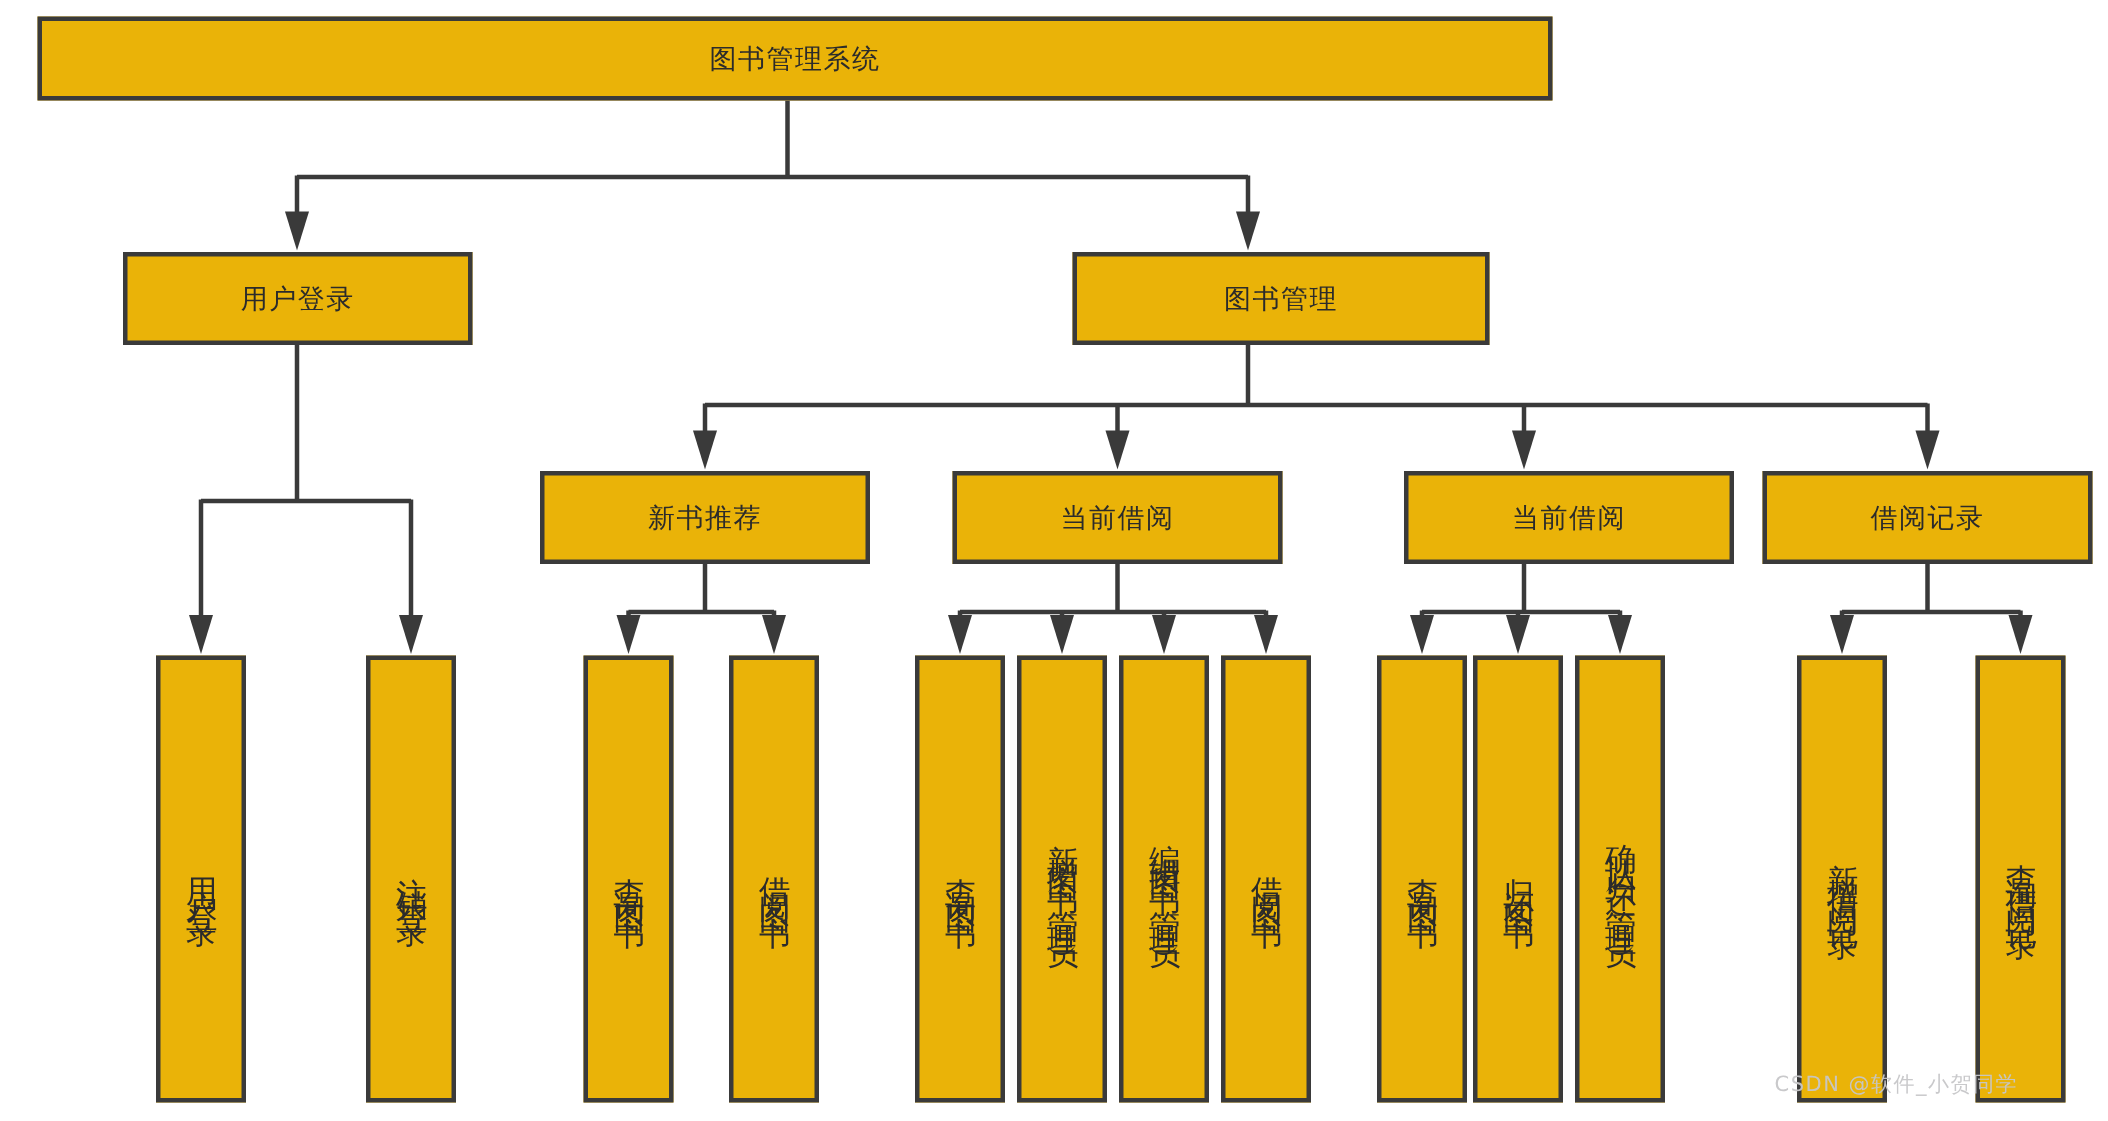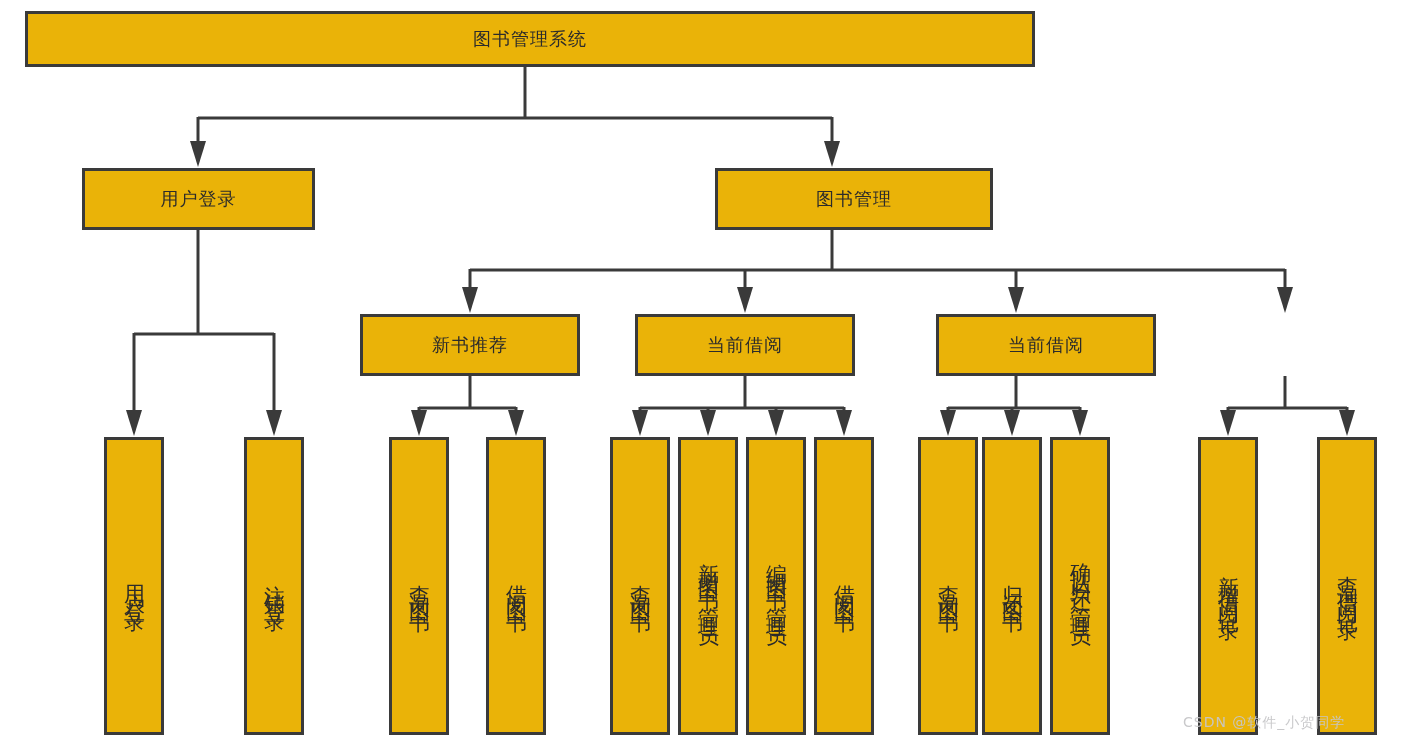--- a/index.html
+++ b/index.html
@@ -170,20 +170,23 @@
 
   <div class="node l3 l3-newbook">
     <span class="lbl">新书推荐</span>
   </div>
   <div class="node l3 l3-borrow">
     <span class="lbl">当前借阅</span>
   </div>
   <div class="node l3 l3-current">
     <span class="lbl">当前借阅</span>
   </div>
+  <div class="node l3 l3-records">
+    <span class="lbl">借阅记录</span>
+  </div>
 
   <div class="node leaf leaf-1">
     <span class="lbl">用户登录</span>
   </div>
   <div class="node leaf leaf-2">
     <span class="lbl">注销登录</span>
   </div>
   <div class="node leaf leaf-3">
     <span class="lbl">查询图书</span>
   </div>

